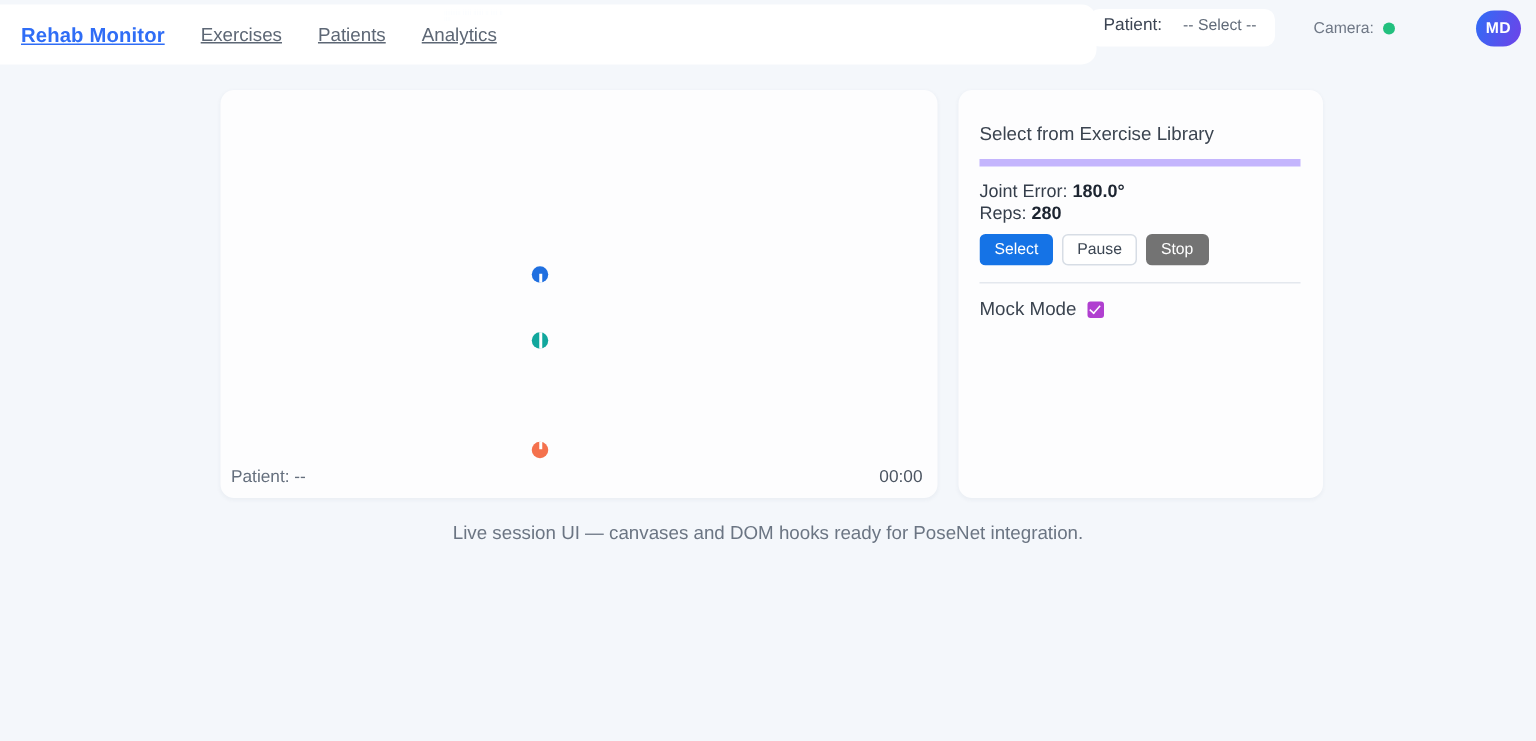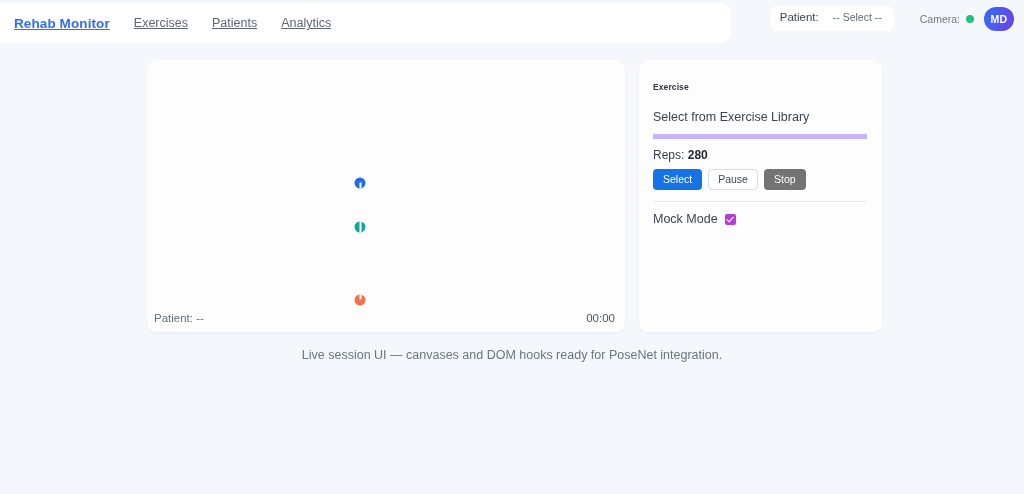--- a/index.html
+++ b/index.html
@@ -121,20 +121,21 @@
     height: 24px;
     border-radius: 12px;
     background: linear-gradient(110deg, #2f6df6 0%, #6f42e8 100%);
     color: #ffffff;
     font-size: 10.5px;
     font-weight: bold;
     display: flex;
     align-items: center;
     justify-content: center;
     letter-spacing: 0.3px;
+    margin-left: 44px;
   }
 
   
   .stage {
     position: relative;
     width: 100%;
   }
 
   .cards {
     display: flex;
@@ -352,24 +353,27 @@
           </div>
       </div>
       <div class="canvas-footer">
         <span class="footer-text">Patient: --</span>
         <span class="timer-text">00:00</span>
       </div>
     </div>
 
     <div class="card panel-card">
 
-      <div class="panel-title">Exercise</div>
 
       <div class="library-row">Select from Exercise Library</div>
 
+      <div class="metric">
+        <span>Joint Error:</span>
+        <b>180.0°</b>
+      </div>
 
       <div class="metric">
         <span>Reps:</span>
         <b>280</b>
       </div>
 
       <div class="btn-row">
         <button class="btn btn-start">Select</button>
         <button class="btn btn-pause">Pause</button>
         <button class="btn btn-stop">Stop</button>

